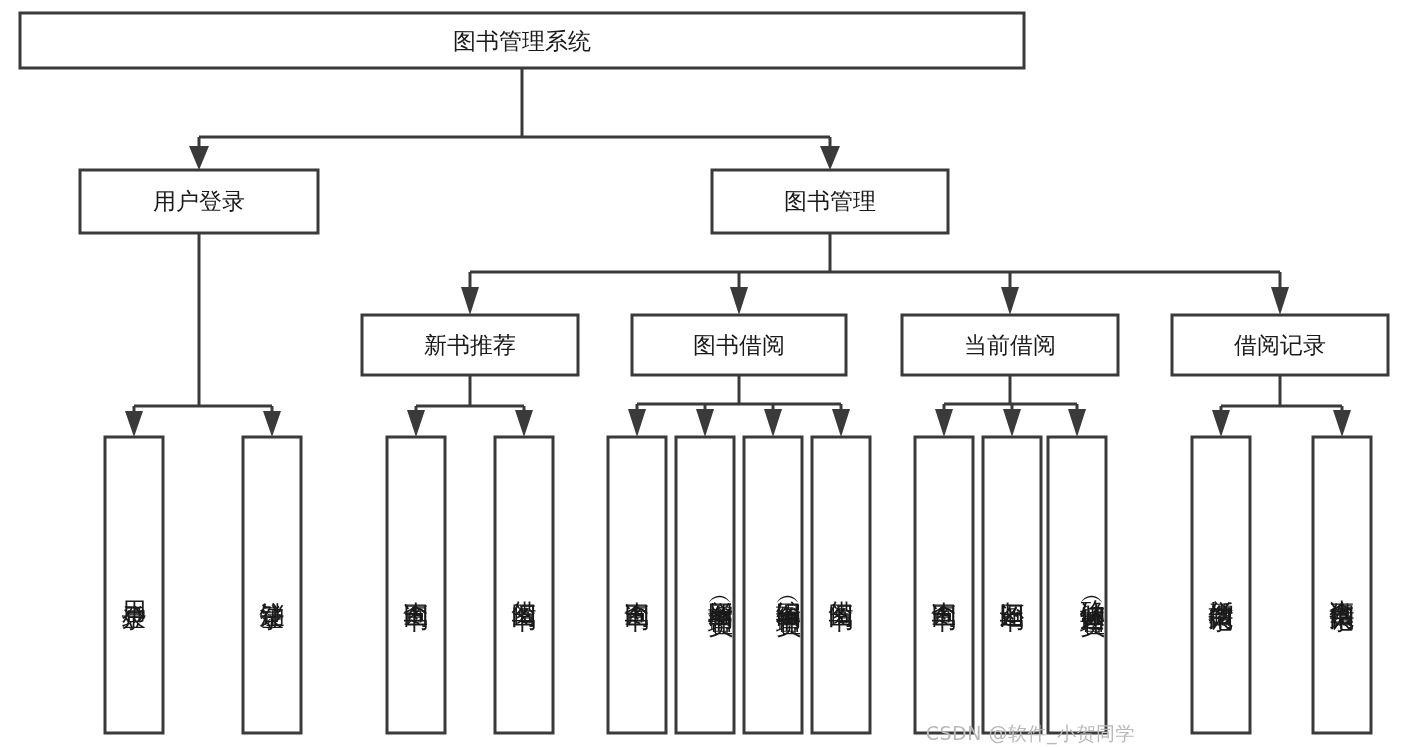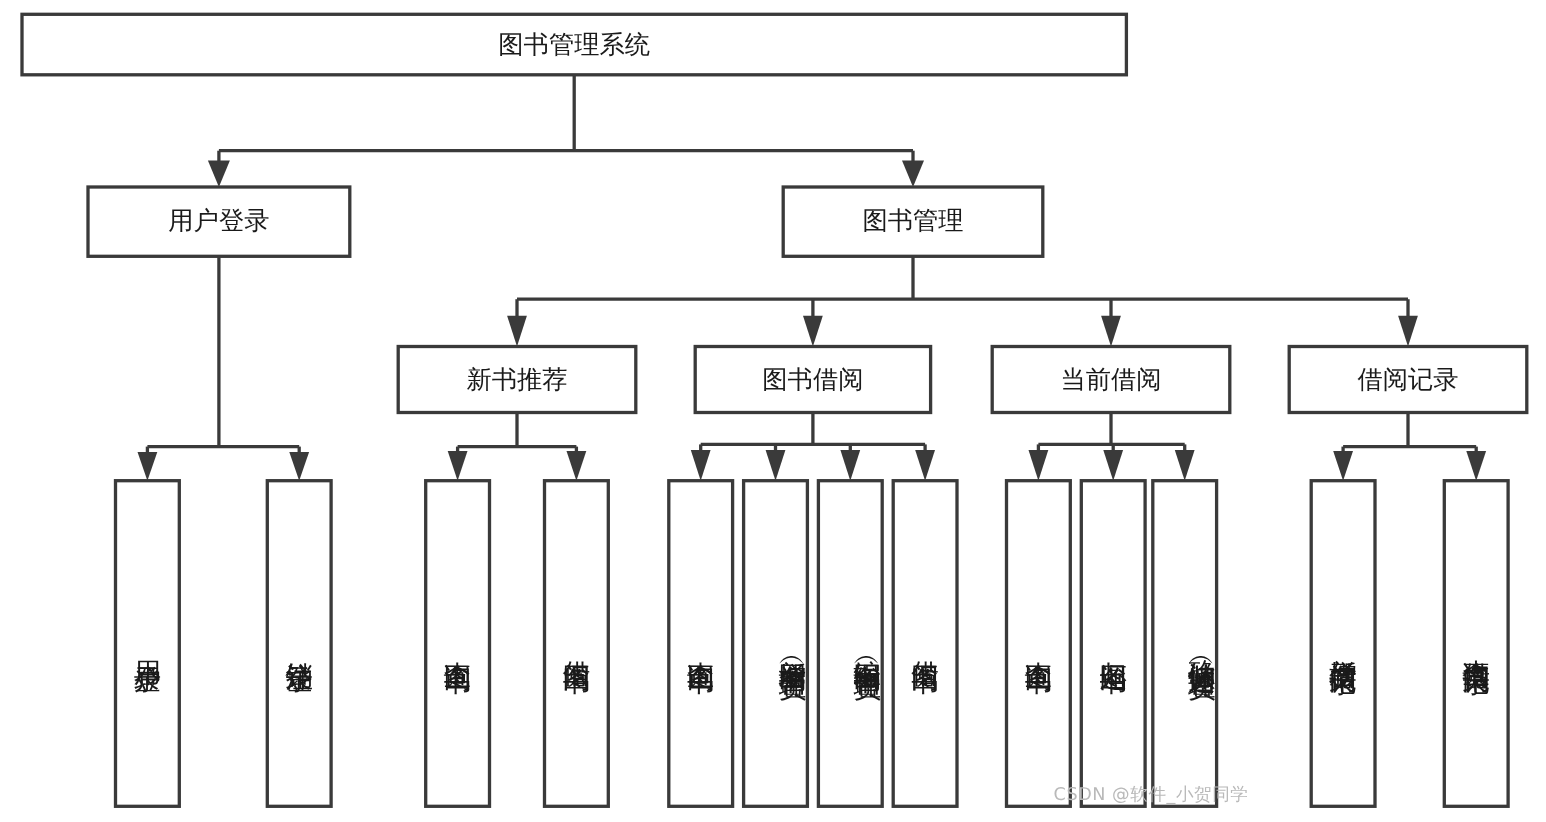--- a/index.html
+++ b/index.html
@@ -63,23 +63,23 @@
     justify-content: center;
     white-space: nowrap;
     pointer-events: none;
   }
   .leaf-label.centered {
     align-items: center;
   }
   .watermark {
     position: absolute;
     right: 8px;
-    bottom: 14px;
-    font-family: "DejaVu Sans", "Liberation Sans", sans-serif;
-    font-size: 16px;
+    bottom: 0;
+    font-family: "DejaVu Sans", "Liberation Sans", sans-serif;
+    font-size: 19px;
     color: #b9b9b9;
     letter-spacing: 0.5px;
     white-space: nowrap;
   }
 </style>
 </head>
 <body>
 
 <div id="diagram-root">
 

